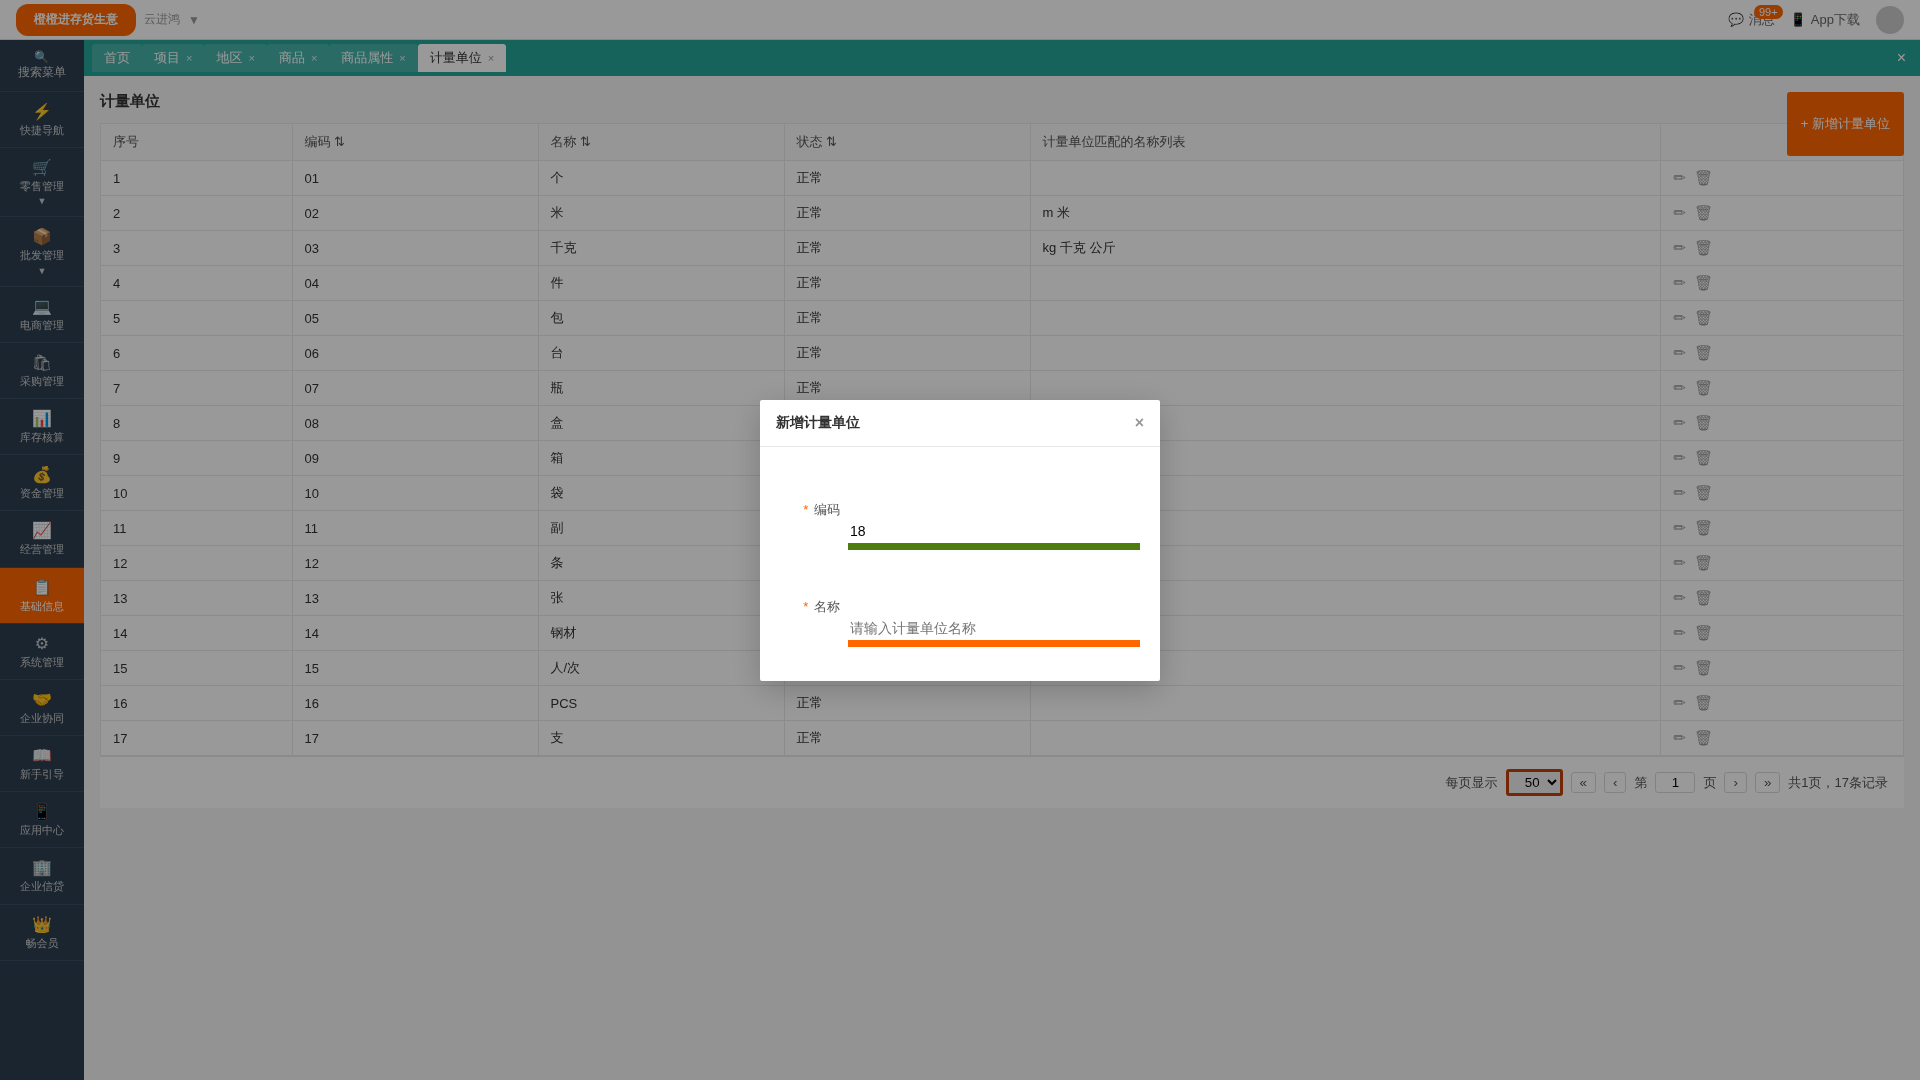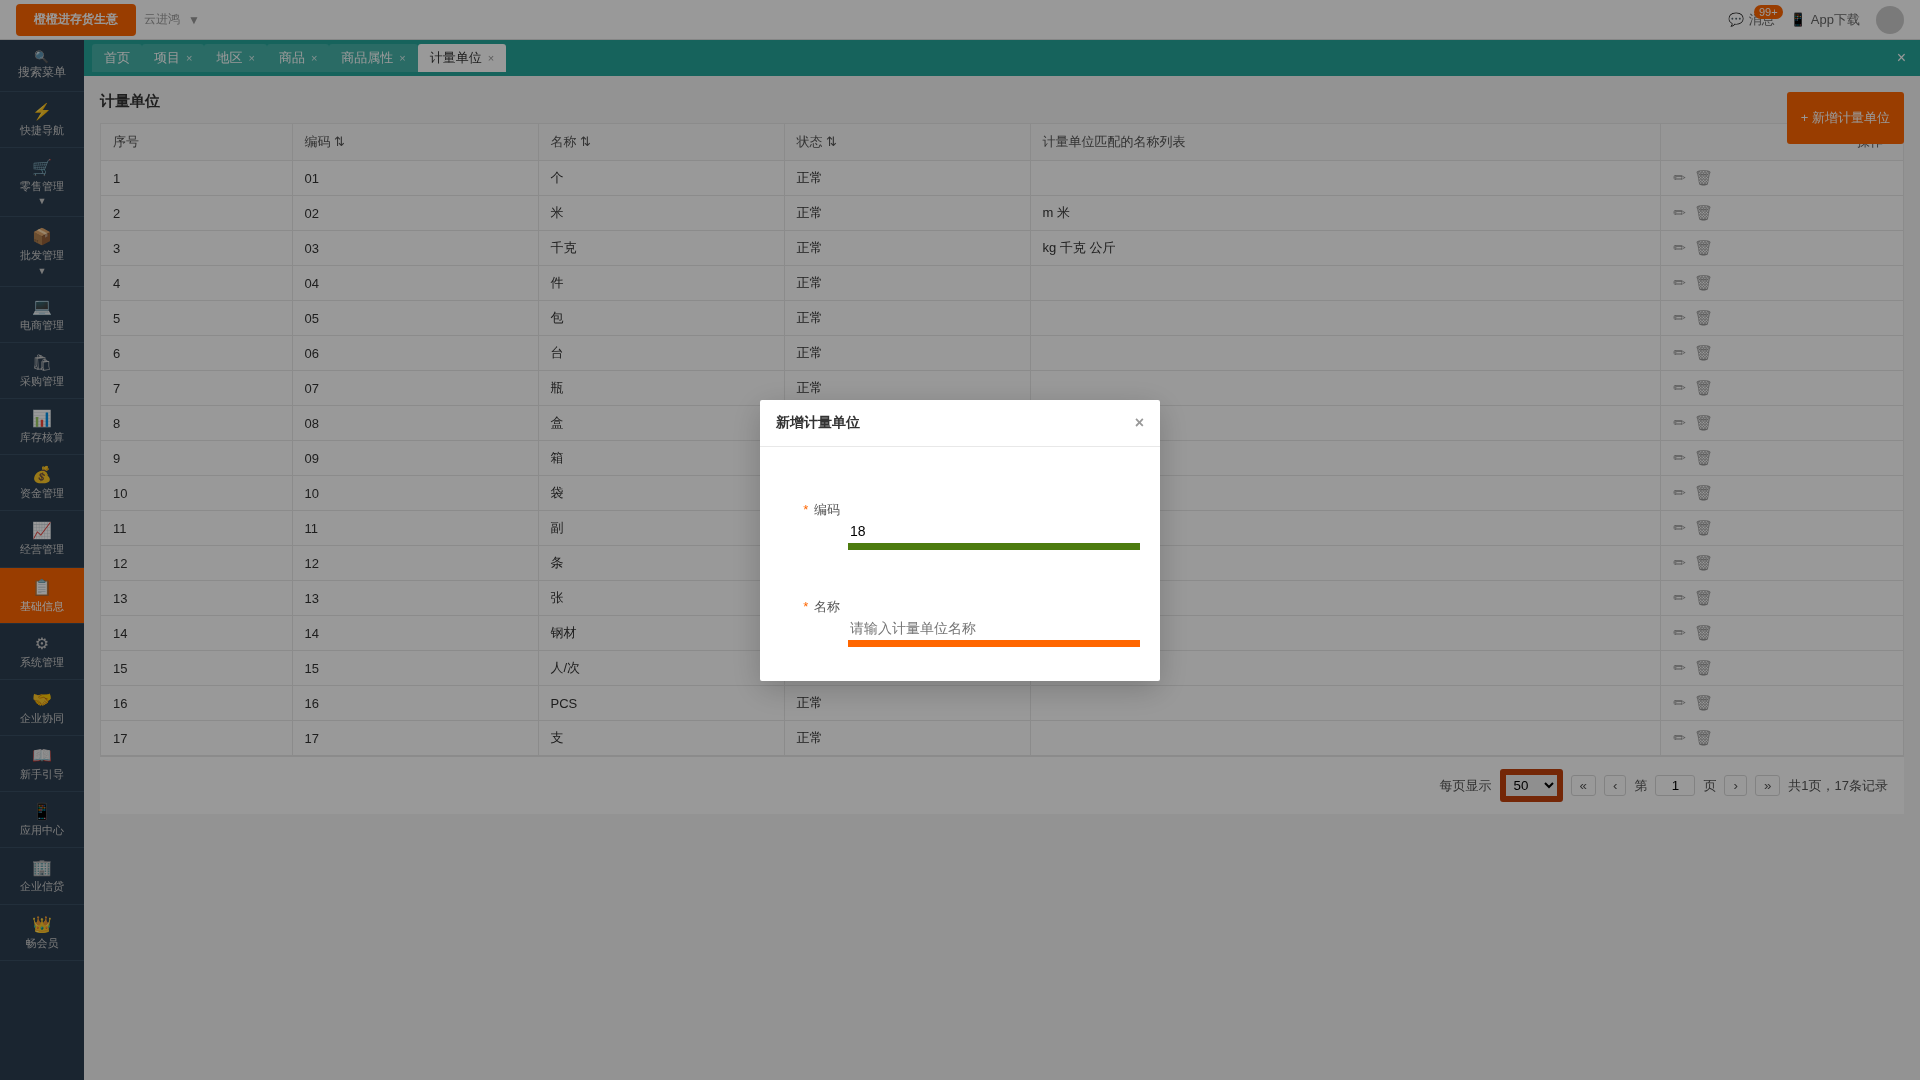--- a/index.html
+++ b/index.html
@@ -17,21 +17,21 @@
     }
     .logo-area {
       display: flex;
       align-items: center;
       gap: 8px;
     }
     .logo-box {
       width: 120px;
       height: 32px;
       background: #f60;
-      border-radius: 4px;
+      border-radius: 12px;
       display: flex;
       align-items: center;
       justify-content: center;
       color: #fff;
       font-size: 12px;
       font-weight: bold;
     }
     .header-right {
       display: flex;
       align-items: center;
@@ -169,21 +169,21 @@
     }
 
     
     .add-btn {
       position: absolute;
       top: 16px;
       right: 16px;
       background: #f60;
       color: #fff;
       border: none;
-      padding: 17px 14px;
+      padding: 23px 14px;
       border-radius: 3px;
       cursor: pointer;
       font-size: 13px;
     }
 
     
     .data-table {
       width: 100%;
       border-collapse: collapse;
       background: #fff;
@@ -223,23 +223,24 @@
       align-items: center;
       justify-content: flex-end;
       padding: 12px 16px;
       gap: 8px;
       font-size: 13px;
       color: #555;
       background: #fff;
       border-top: 1px solid #e8e8e8;
     }
     .pagination select {
-      border: 6px solid #c2410c;
+      border: 3px solid #c2410c;
       border-radius: 3px;
       padding: 2px 4px;
+      text-align: right;
     }
     .pagination-btn {
       border: 1px solid #d9d9d9;
       background: #fff;
       padding: 2px 8px;
       border-radius: 3px;
       cursor: pointer;
       color: #555;
     }
     .page-input {

